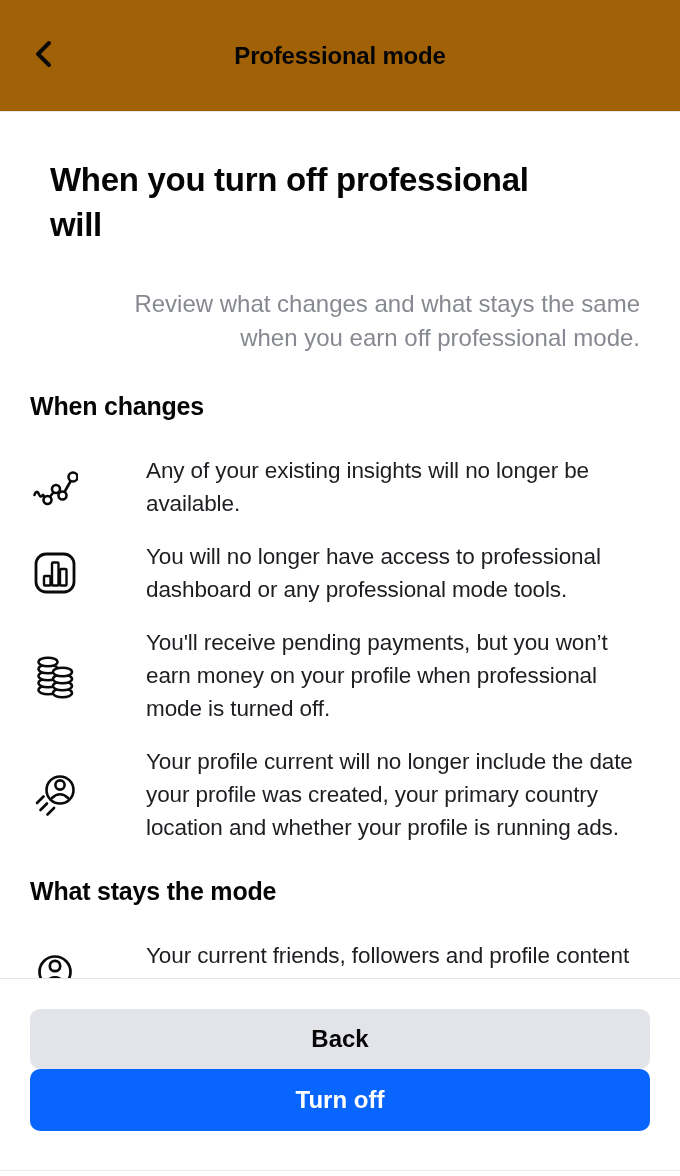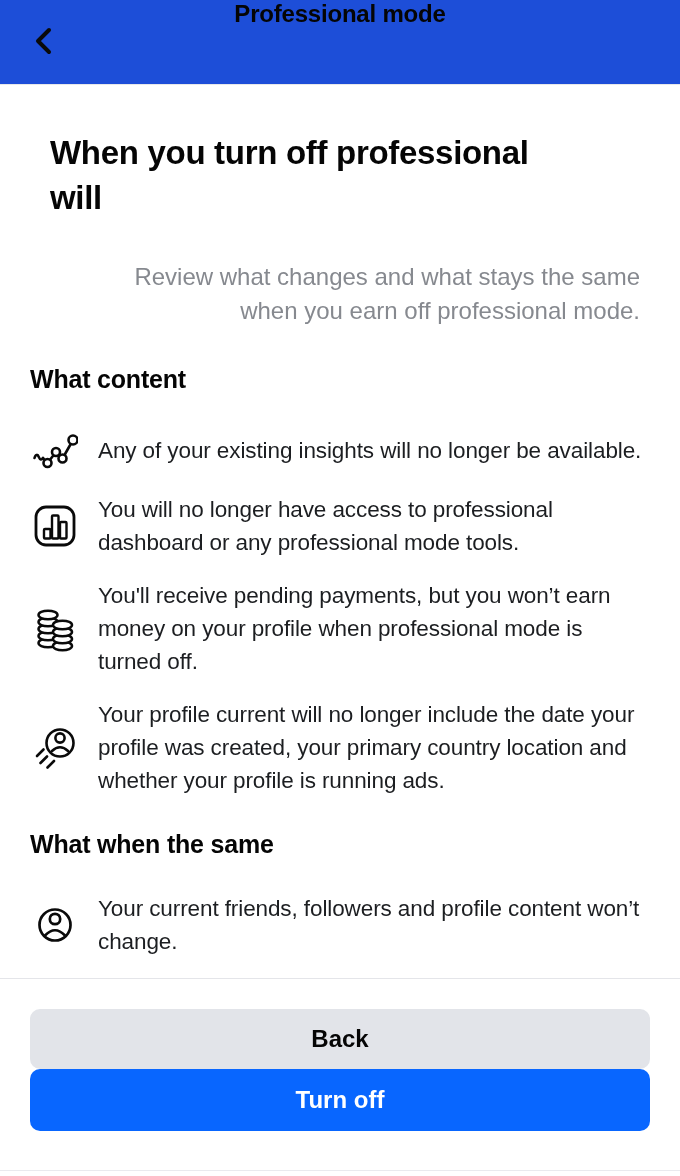--- a/index.html
+++ b/index.html
@@ -3,22 +3,22 @@
 <meta charset="utf-8">
 <style>
   * { margin:0; padding:0; box-sizing:border-box; }
   html,body { background:#fff; }
   body {
     width:680px; height:1176px; position:relative; overflow:hidden;
     font-family:"Liberation Sans", sans-serif; color:#1c1e21;
   }
   
   .header {
-    position:relative; height:85px; display:flex; 
-    border-bottom:1px solid #e7e8ea; background:#1d4ed8;
+    position:relative; height:112px; display:flex; align-items:center;
+    border-bottom:1px solid #e7e8ea; background:#a16207;
   }
   .back-btn {
     position:absolute; left:24px; top:50%; transform:translateY(-50%);
     width:40px; height:40px; display:flex; align-items:center; justify-content:center;
     background:none; border:none; cursor:pointer;
   }
   .header-title {
     width:100%; text-align:center; font-size:24px; font-weight:700; color:#050505;
     letter-spacing:-0.2px;
   }
@@ -31,21 +31,21 @@
   }
   .subtitle {
     margin:40px auto 0; max-width:600px; text-align:right;
     font-size:24px; line-height:34px; color:#86898f;
   }
   .section-heading {
     margin-top:36px; font-size:25px; line-height:30px; font-weight:700; color:#050505;
     letter-spacing:-0.2px;
   }
   .section-heading.second { margin-top:32px; }
-  .item { display:flex; align-items:center; margin-top:20px; }
+  .item { display:flex; align-items:center; margin-top:20px;gap:48px; }
   .item.first-of-section { margin-top:33px; }
   .item .icon {
     flex:0 0 50px; width:50px; display:flex; justify-content:center; align-items:center;
   }
   .item .icon svg { display:block; }
   .item-text {
     margin-left:18px; font-size:22.5px; line-height:33px; color:#1c1e21;
     letter-spacing:-0.1px;
   }
   
@@ -89,21 +89,21 @@
   <h1 class="h1">
     <div>When you turn off professional</div>
     <div>will</div>
   </h1>
 
   <div class="subtitle">
     <div>Review what changes and what stays the same</div>
     <div>when you earn off professional mode.</div>
   </div>
 
-  <div class="section-heading">What content</div>
+  <div class="section-heading">When changes</div>
 
   <div class="item first-of-section">
     <span class="icon">
       <svg width="46" height="46" viewBox="0 0 46 46" fill="none">
         <path d="M2.5 31 c1.2 -4 3.2 -4 4.5 -0.6 c1 2.6 2.6 2.8 4 0.6" stroke="#0a0a0a" stroke-width="2.6" stroke-linecap="round"></path>
         <polyline points="11,31 15.5,36 24,25 30.5,31.5 41,13" stroke="#0a0a0a" stroke-width="2.6" stroke-linecap="round" stroke-linejoin="round" fill="none"></polyline>
         <circle cx="15.5" cy="36" r="4" fill="#fff" stroke="#0a0a0a" stroke-width="2.6"></circle>
         <circle cx="24" cy="25" r="4" fill="#fff" stroke="#0a0a0a" stroke-width="2.6"></circle>
         <circle cx="30.5" cy="31.5" r="4" fill="#fff" stroke="#0a0a0a" stroke-width="2.6"></circle>
         <circle cx="41" cy="13" r="4.5" fill="#fff" stroke="#0a0a0a" stroke-width="2.6"></circle>
@@ -150,21 +150,21 @@
         <circle cx="29" cy="15" r="4.6" stroke="#0a0a0a" stroke-width="2.6"></circle>
         <path d="M21 28 q8 -7.5 16 0" stroke="#0a0a0a" stroke-width="2.6" stroke-linecap="round"></path>
         <line x1="6" y1="33" x2="12.5" y2="26.5" stroke="#0a0a0a" stroke-width="2.6" stroke-linecap="round"></line>
         <line x1="9.5" y1="40" x2="16" y2="33.5" stroke="#0a0a0a" stroke-width="2.6" stroke-linecap="round"></line>
         <line x1="16.5" y1="44.5" x2="23" y2="38" stroke="#0a0a0a" stroke-width="2.6" stroke-linecap="round"></line>
       </svg>
     </span>
     <p class="item-text">Your profile current will no longer include the date your profile was created, your primary country location and whether your profile is running ads.</p>
   </div>
 
-  <div class="section-heading second">What when the same</div>
+  <div class="section-heading second">What stays the mode</div>
 
   <div class="item first-of-section">
     <span class="icon">
       <svg width="48" height="48" viewBox="0 0 48 48" fill="none">
         <circle cx="24" cy="24" r="15.5" stroke="#0a0a0a" stroke-width="2.7"></circle>
         <circle cx="24" cy="18" r="5.2" stroke="#0a0a0a" stroke-width="2.7"></circle>
         <path d="M14 34.5 q10 -10.5 20 0" stroke="#0a0a0a" stroke-width="2.7" stroke-linecap="round"></path>
       </svg>
     </span>
     <p class="item-text">Your current friends, followers and profile content won’t change.</p>

